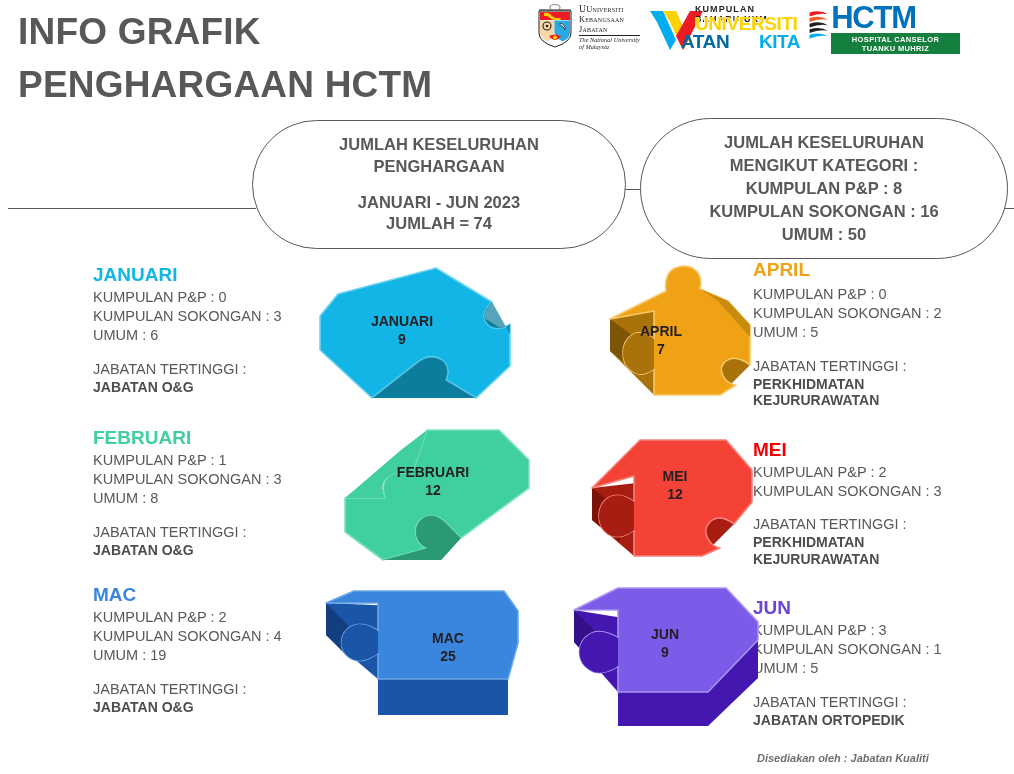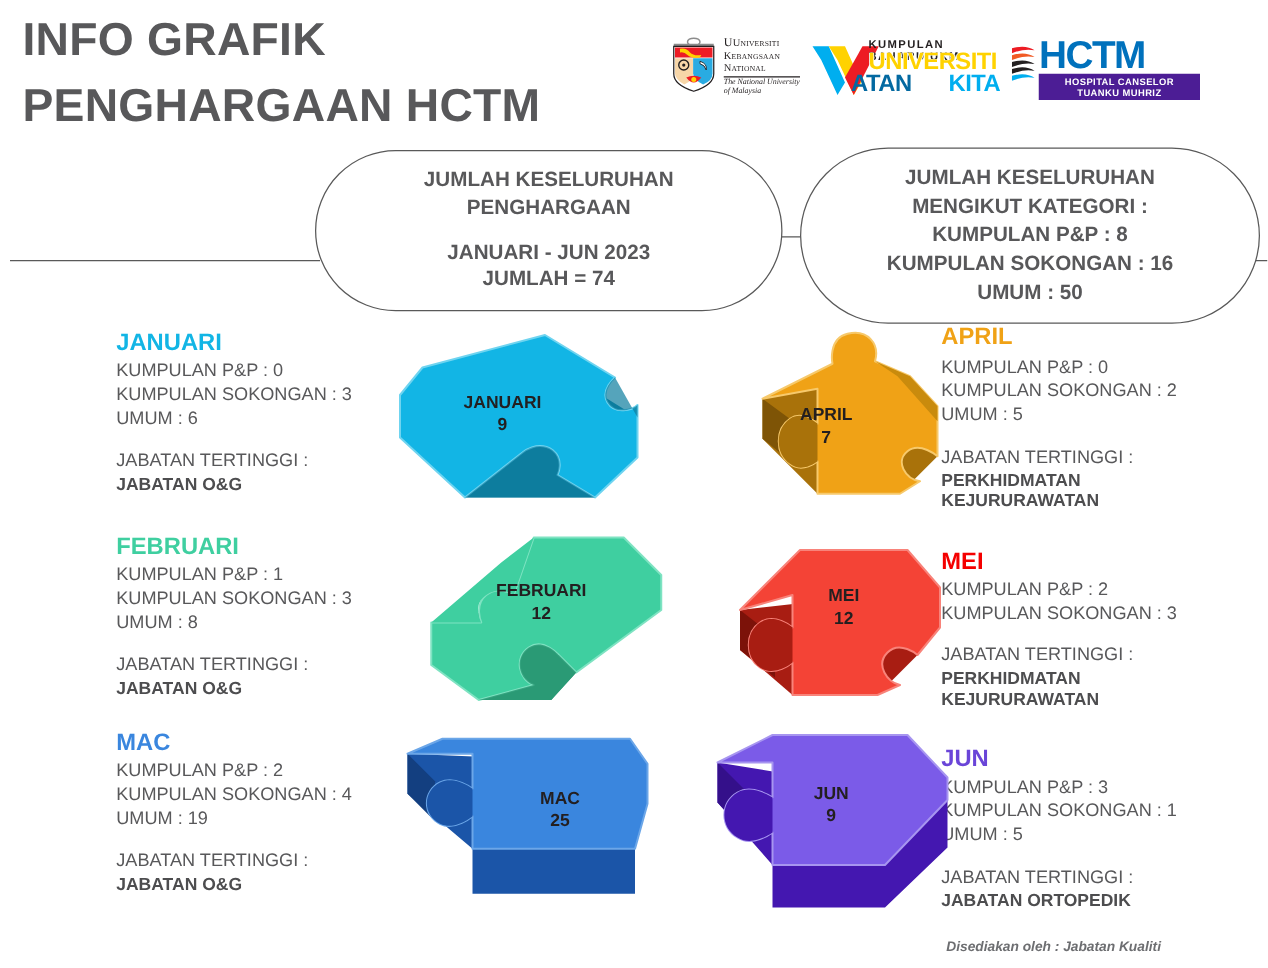--- a/index.html
+++ b/index.html
@@ -15,42 +15,42 @@
 
   
   .title{
     position:absolute;left:18px;top:6px;width:520px;
     font-size:37px;font-weight:bold;line-height:1.42;
     color:#58585a;letter-spacing:.2px;
   }
   .title .l2{display:block;}
 
   
-  .logos{position:absolute;left:536px;top:26px;height:54px;display:flex;align-items:center;gap:9px;}
+  .logos{position:absolute;left:536px;top:0;height:54px;display:flex;align-items:center;gap:9px;}
 
   .ukm-logo{display:flex;align-items:center;gap:5px;}
   .crest{width:38px;height:48px;position:relative;}
   .ukm-words{font-family:"Liberation Serif",serif;font-size:8.4px;line-height:1.18;color:#231f20;}
   .ukm-words b{font-size:9.6px;font-weight:normal;}
   .ukm-words .cap{font-variant:small-caps;letter-spacing:.2px;}
   .ukm-sub{border-top:1px solid #231f20;margin-top:1px;padding-top:1px;font-style:italic;font-size:6.3px;line-height:1.1;}
 
   .naratif{position:relative;width:150px;height:50px;}
   .nb-top{position:absolute;left:46px;top:2px;font-size:9px;font-weight:bold;color:#231f20;letter-spacing:1.1px;}
   .nb-uni{position:absolute;left:46px;top:12px;font-size:19px;font-weight:bold;color:#ffd200;letter-spacing:-.4px;line-height:1;
           text-shadow:-.6px 0 #fff,.6px 0 #fff;}
   .nb-watan{position:absolute;left:32px;top:30px;font-size:19px;font-weight:bold;color:#0369a1;letter-spacing:-.4px;line-height:1;}
   .nb-kita{position:absolute;left:110px;top:30px;font-size:19px;font-weight:bold;color:#00aeef;letter-spacing:-.4px;line-height:1;}
   .vshape{position:absolute;left:0;top:8px;width:56px;height:40px;}
 
   .hctm{position:relative;width:152px;height:48px;display:flex;align-items:flex-start;}
   .hctm-wave{width:27px;height:42px;margin-top:2px;}
   .hctm-right{margin-left:2px;}
   .hctm-word{font-size:31px;font-weight:bold;color:#0071bc;letter-spacing:-1.2px;line-height:.95;}
-  .hctm-tag{background:#4c1d95;color:#fff;font-size:7.5px;font-weight:bold;letter-spacing:.35px;
+  .hctm-tag{background:#15803d;color:#fff;font-size:7.5px;font-weight:bold;letter-spacing:.35px;
             padding:1.5px 3px 1.5px 3px;margin-top:1px;text-align:center;}
 
   
   .callout{
     position:absolute;border:1.4px solid #595959;border-radius:999px;background:#fff;
     display:flex;flex-direction:column;align-items:center;justify-content:center;
     text-align:center;color:#58585a;font-weight:bold;
   }
   #callout-left{left:252px;top:120px;width:372px;height:127px;font-size:16.5px;line-height:1.33;}
   #callout-right{left:640px;top:118px;width:366px;height:139px;font-size:16.5px;line-height:1.40;}
@@ -99,21 +99,21 @@
         <path d="M18.5 17.5 h15.5 v12 q0 6 -7.5 9 q-8 -4 -8 -9z" fill="#29abe2"></path>
         <circle cx="11" cy="23" r="4" fill="none" stroke="#231f20" stroke-width="1.1"></circle>
         <circle cx="11" cy="23" r="1.3" fill="#231f20"></circle>
         <path d="M24 20 q6 2 5 7 q-1 -4 -5 -5z" fill="#ffffff" stroke="#231f20" stroke-width=".7"></path>
         <path d="M13 33 q6 -3 12 0 q-6 8 -12 0z" fill="#ed1c24"></path>
         <circle cx="19" cy="34.5" r="2" fill="#ffd200"></circle>
       </svg>
       <div class="ukm-words">
         <div class="cap"><b>U</b><span>Universiti</span></div>
         <div class="cap"><span>Kebangsaan</span></div>
-        <div class="cap"><span>National</span></div>
+        <div class="cap"><span>Jabatan</span></div>
         <div class="ukm-sub">
           <div>The National University</div>
           <div>of Malaysia</div>
         </div>
       </div>
     </div>
 
     <div class="naratif">
       <svg class="vshape" viewBox="0 0 56 40">
         <path d="M1 1 L14 1 L27 30 L21 40 L8 12 Z" fill="#00aeef"></path>

